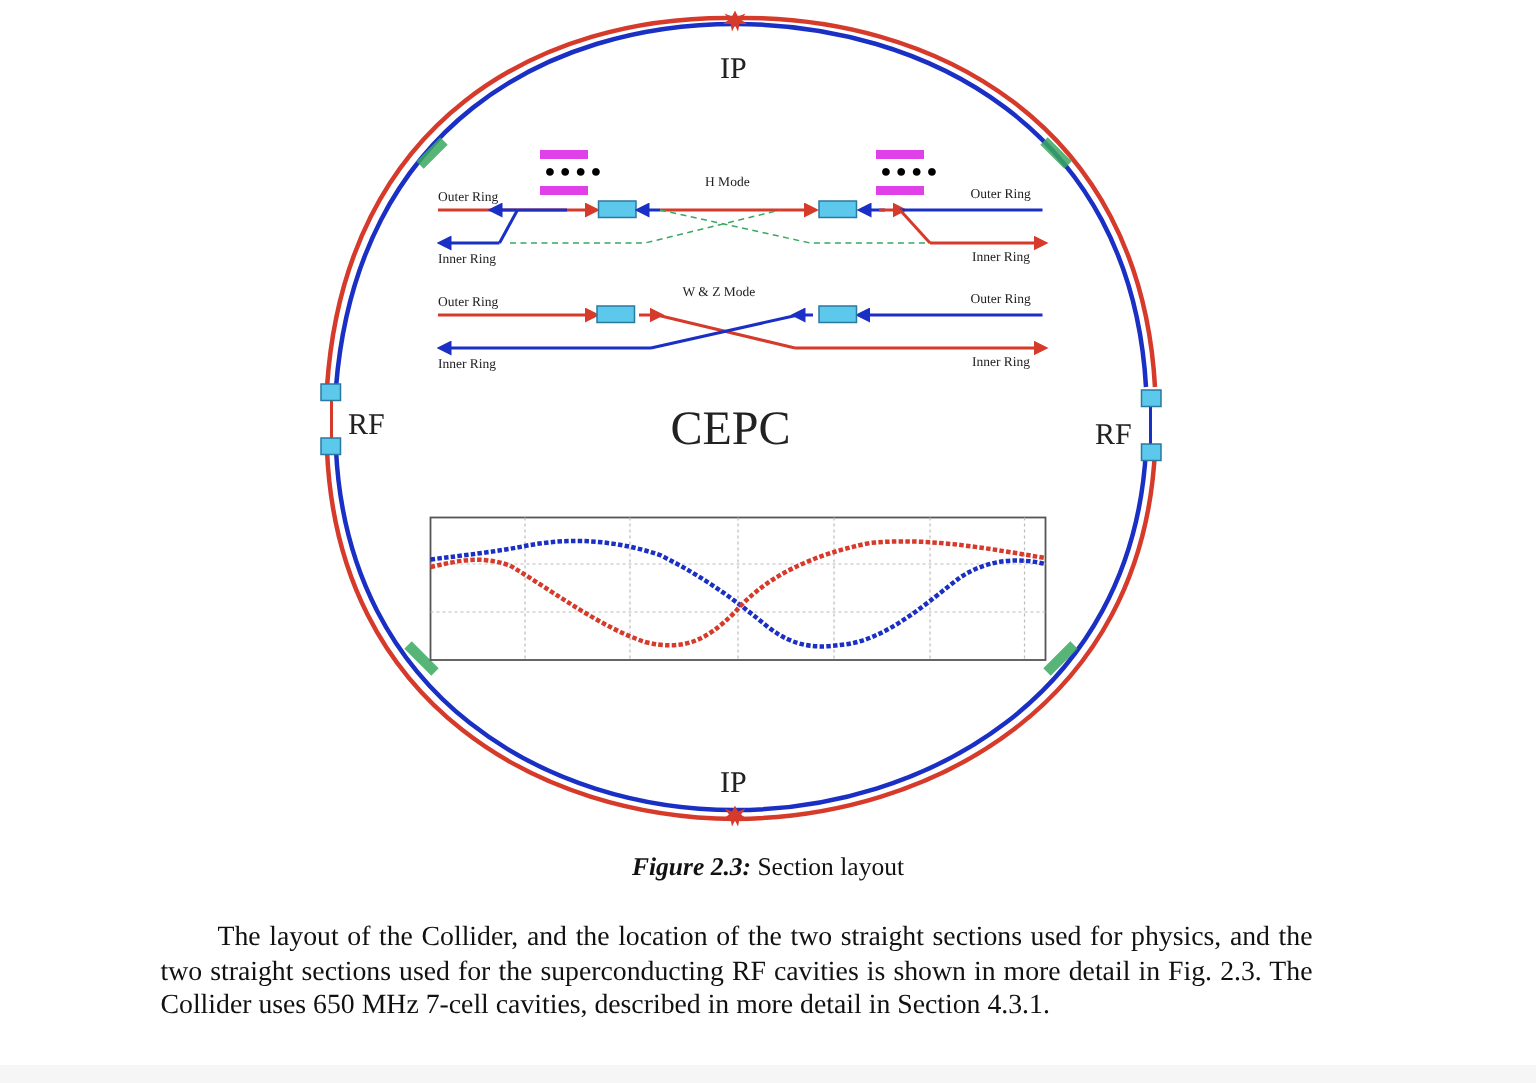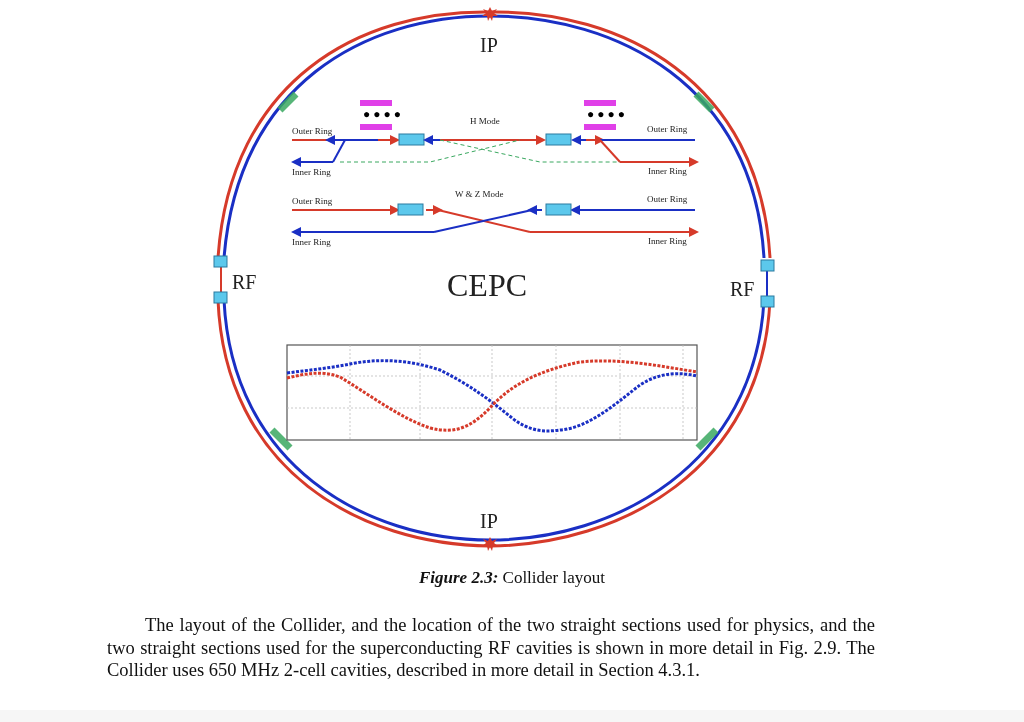--- a/index.html
+++ b/index.html
@@ -124,17 +124,17 @@
       <line x1="620" y1="345" x2="620" y2="440"></line>
         <line x1="683" y1="345" x2="683" y2="440"></line>
       <line x1="287" y1="376" x2="697" y2="376"></line>
         <line x1="287" y1="408" x2="697" y2="408"></line>
     </g>
     <path d="M287,373 C310,370 330,368 350,364 C380,358 410,360 440,370 C470,385 490,400 512,418 C530,432 545,432 560,430 C590,428 620,400 640,385 C660,372 680,372 697,376" fill="none" stroke="#1a2fc4" stroke-width="3" stroke-dasharray="3,1.5"></path>
     <path d="M287,378 C305,374 320,370 340,377 C370,395 400,418 430,428 C455,434 470,428 490,408 C510,385 540,370 580,362 C620,358 660,366 697,372" fill="none" stroke="#d63a2a" stroke-width="3" stroke-dasharray="3,1.5"></path>
   </g>
 </svg>
 
-<div id="caption"><b>Figure 2.3:</b><span> Collider layout</span></div>
+<div id="caption"><b>Figure 2.3:</b><span> Section layout</span></div>
 
-<div id="para"><span class="indent"></span><span>The layout of the Collider, and the location of the two straight sections used for physics, and the two straight sections used for the superconducting RF cavities is shown in more detail in Fig. 2.9.  The Collider uses 650 MHz 2-cell cavities, described in more detail in Section 4.3.1.</span></div>
+<div id="para"><span class="indent"></span><span>The layout of the Collider, and the location of the two straight sections used for physics, and the two straight sections used for the superconducting RF cavities is shown in more detail in Fig. 2.3.  The Collider uses 650 MHz 7-cell cavities, described in more detail in Section 4.3.1.</span></div>
 
 <div id="bottom-bar"></div>
 
 </body></html>

